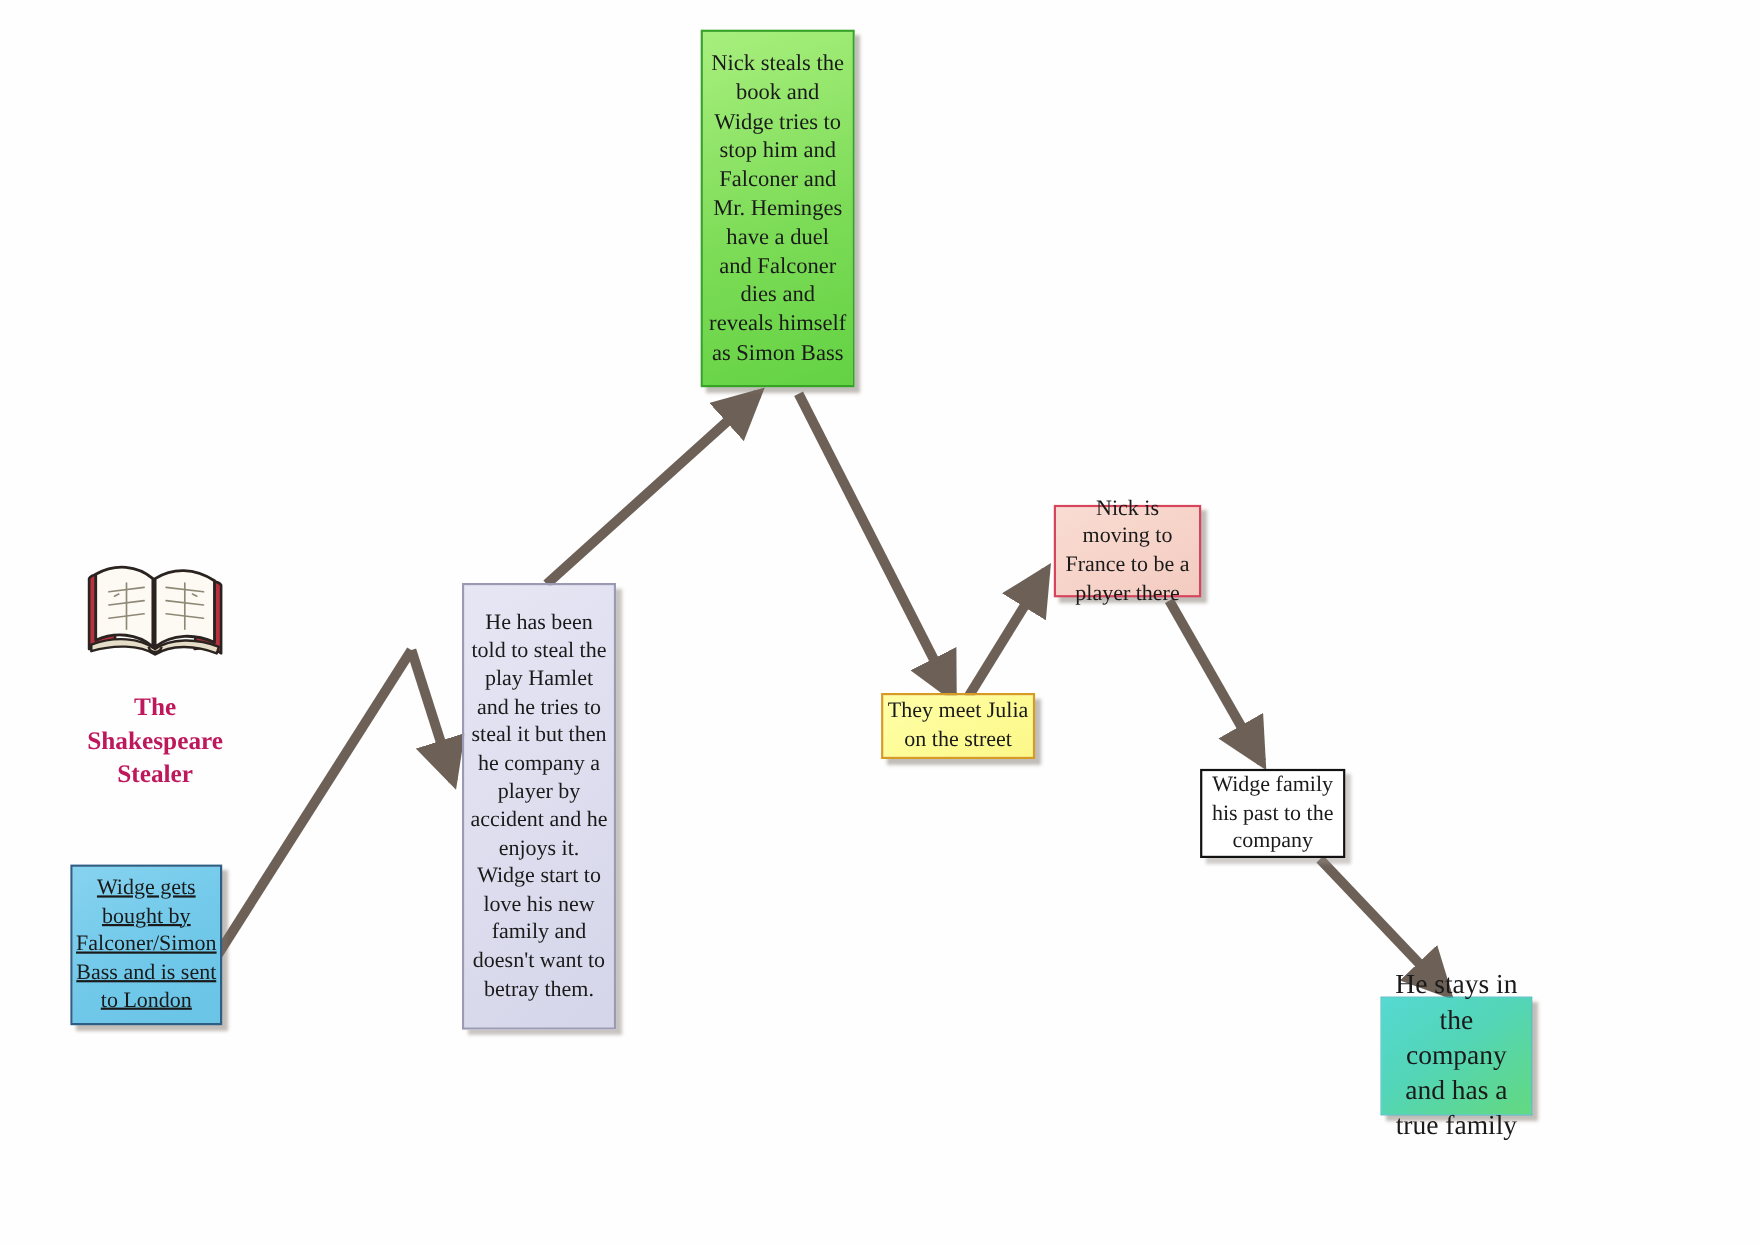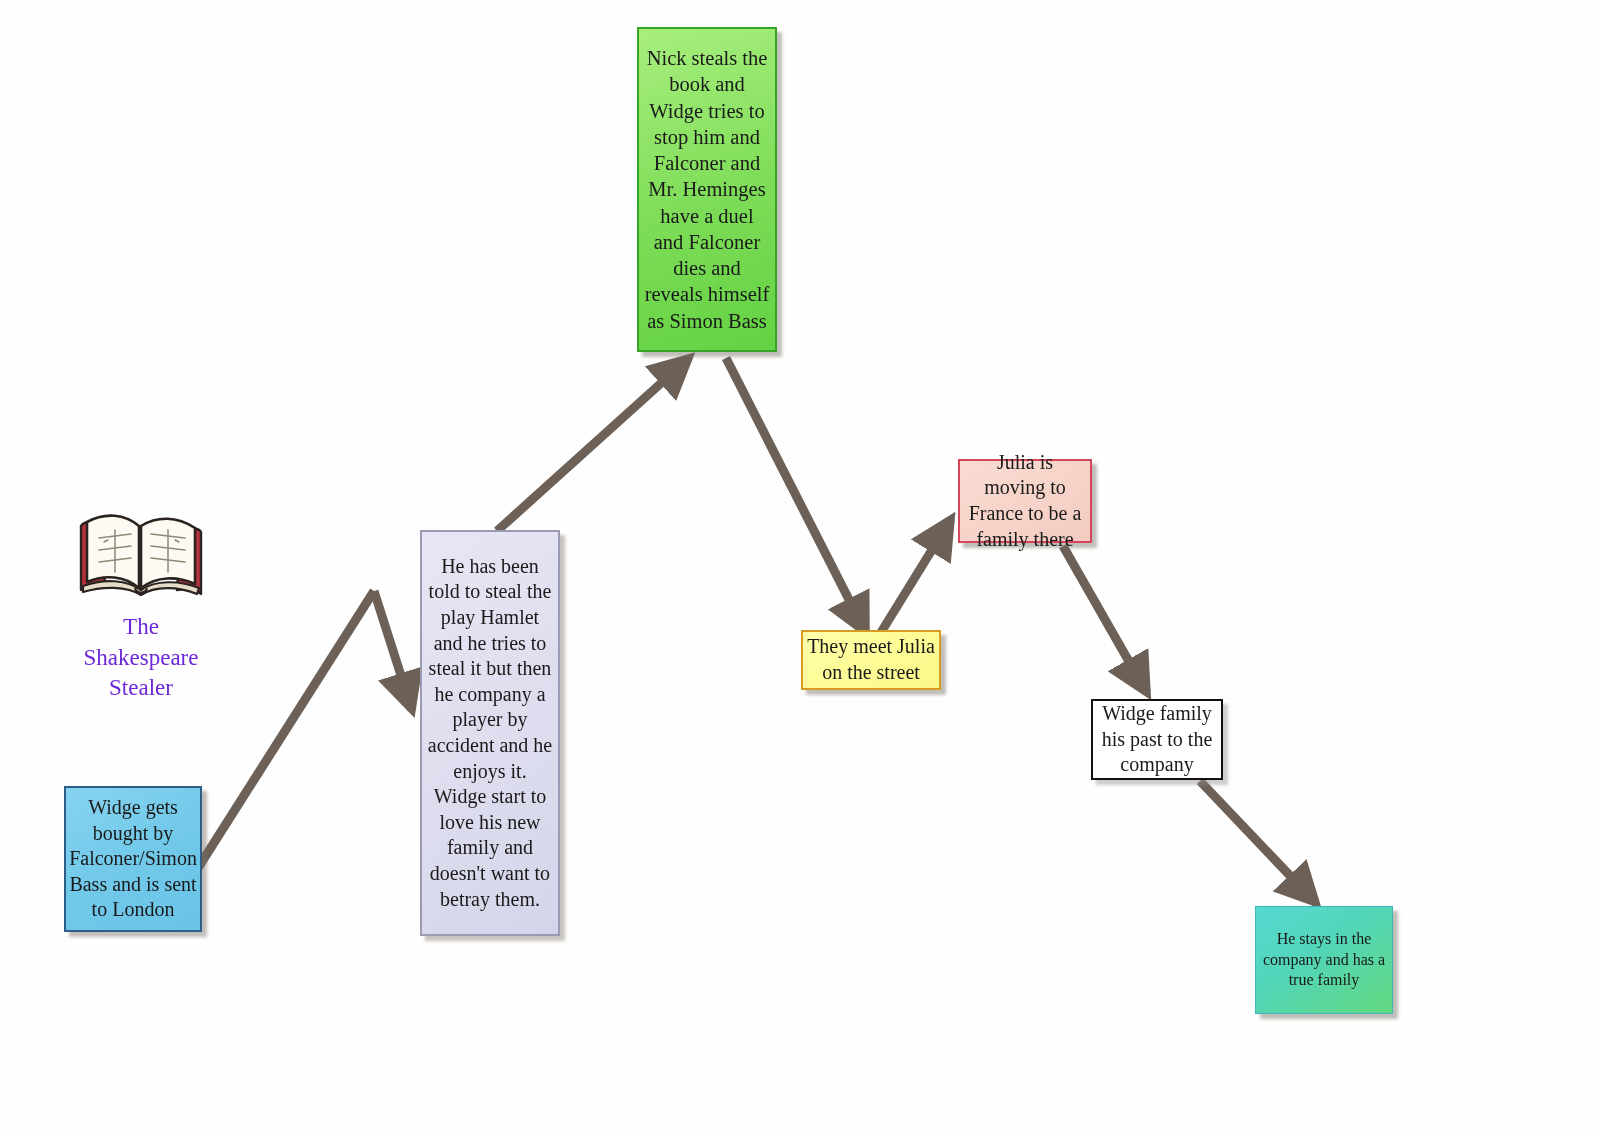--- a/index.html
+++ b/index.html
@@ -78,44 +78,44 @@
   .n-falling-white {
     background: #ffffff;
     border: 2px solid #111111;
     box-shadow: 5px 5px 3px rgba(150,145,140,0.45);
     font-size: 20px;
   }
   .n-resolution {
     background: linear-gradient(145deg, #55d9d2 0%, #53d5b7 45%, #63d97f 100%);
     border: 1px solid #3ab9bb;
     box-shadow: 5px 5px 3px rgba(120,110,100,0.45);
-    font-size: 16px;
+    font-size: 25px;
     justify-content: center;
   }
 
   
   #title-block {
     position: absolute;
     left: 36px;
     top: 498px;
     width: 210px;
     text-align: center;
     z-index: 5;
   }
   #book-icon {
     display: block;
     margin: 0 auto;
   }
   #story-title {
-    margin-top: 14px;
+    margin-top: 30px;
     font-family: "Liberation Serif", "DejaVu Serif", serif;
-    font-weight: normal;
+    font-weight: bold;
     font-size: 23px;
     line-height: 1.33;
-    color: #6d28d9;
+    color: #be185d;
     white-space: pre-line;
   }
 </style>
 </head>
 <body>
 
 <div id="canvas">
 
   <svg id="arrow-layer" viewBox="0 0 1600 1131">
     <defs>
@@ -180,38 +180,38 @@
         <path d="M104 42 L 108 44"></path>
       </g>
 
       <path d="M64 90 C 66 96, 74 96, 76 90 C 74 98, 66 98, 64 90 Z" fill="#b8313f" stroke="#2a2320" stroke-width="2"></path>
     </svg>
     <div id="story-title">The
 Shakespeare
 Stealer</div>
   </div>
 
-  <div class="node n-exposition" style="left:64px; top:786px; width:138px; height:146px;">
+  <div class="node n-exposition" style="left:64px; top:786px; width:138px; height:146px;text-decoration:underline;">
     <span class="txt">Widge gets bought by Falconer/Simon Bass and is sent to London</span>
   </div>
 
   <div class="node n-rising-long" style="left:420px; top:530px; width:140px; height:406px;">
     <span class="txt">He has been told to steal the play Hamlet and he tries to steal it but then he company a player by accident and he enjoys it. Widge start to love his new family and doesn't want to betray them.</span>
   </div>
 
   <div class="node n-falling-yellow" style="left:801px; top:630px; width:140px; height:60px;">
     <span class="txt">They meet Julia on the street</span>
   </div>
 
   <div class="node n-climax" style="left:637px; top:27px; width:140px; height:325px;">
     <span class="txt">Nick steals the book and Widge tries to stop him and Falconer and Mr. Heminges have a duel and Falconer dies and reveals himself as Simon Bass</span>
   </div>
 
   <div class="node n-falling-pink" style="left:958px; top:459px; width:134px; height:84px;">
-    <span class="txt">Julia is moving to France to be a family there</span>
+    <span class="txt">Nick is moving to France to be a player there</span>
   </div>
 
   <div class="node n-falling-white" style="left:1091px; top:699px; width:132px; height:81px;">
     <span class="txt">Widge family his past to the company</span>
   </div>
 
   <div class="node n-resolution" style="left:1255px; top:906px; width:138px; height:108px;">
     <span class="txt">He stays in the company and has a true family</span>
   </div>
 

